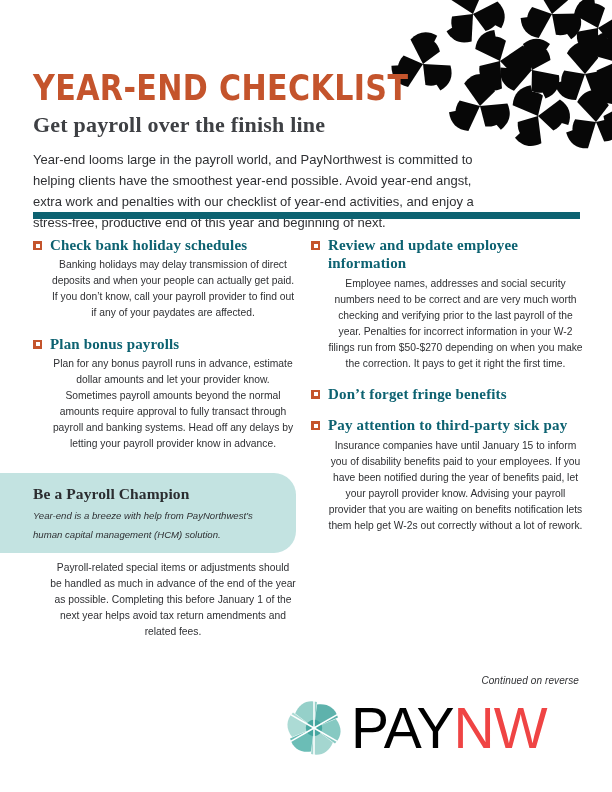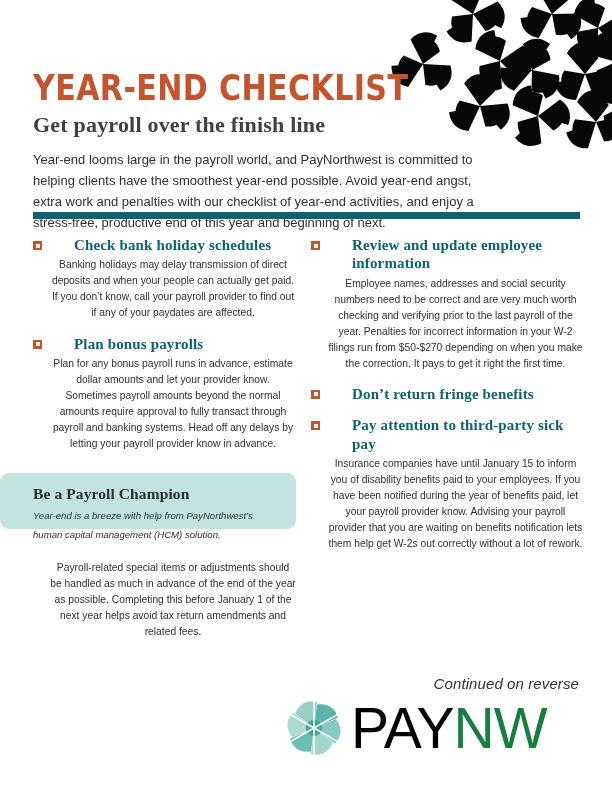--- a/index.html
+++ b/index.html
@@ -75,21 +75,20 @@
     position: absolute;
     top: 236px;
   }
   #left-column  { left: 33px;  width: 263px; }
   #right-column { left: 311px; width: 272px; }
 
   .checklist-item { margin-bottom: 13px; }
   .item-head {
     display: flex;
     align-items: flex-start;
-    gap: 24px;
   }
   .bullet-square {
     flex: 0 0 auto;
     width: 9px;
     height: 9px;
     background: #c4542c;
     margin-top: 5px;
     margin-right: 8px;
     position: relative;
   }
@@ -117,25 +116,24 @@
     color: #2f3033;
     text-align: center;
   }
 
   
   #callout-box {
     position: absolute;
     left: 0;
     top: 473px;
     width: 296px;
-    height: 56px;
+    height: 80px;
     background: #c3e3e1;
     border-top-right-radius: 22px;
     border-bottom-right-radius: 22px;
-    border-radius: 9px;
   }
   #callout-title {
     position: absolute;
     left: 33px;
     top: 12px;
     font-family: "Liberation Serif", serif;
     font-weight: bold;
     font-size: 15.5px;
     color: #2b2d30;
     letter-spacing: 0.1px;
@@ -149,42 +147,42 @@
     line-height: 1.95;
     color: #2f3033;
     font-style: italic;
   }
 
   
   #continued-note {
     position: absolute;
     right: 33px;
     top: 675px;
-    font-size: 15px;
+    font-size: 10px;
     font-style: italic;
     color: #2f3033;
     letter-spacing: 0.1px;
   }
   #footer-logo {
     position: absolute;
     left: 283px;
     top: 697px;
     display: flex;
     align-items: center;
   }
   #logo-wordmark {
     font-family: "Liberation Sans", sans-serif;
     font-size: 57px;
     font-weight: normal;
     letter-spacing: -1px;
     line-height: 1;
     margin-left: 6px;
   }
   #logo-wordmark .pay { color: #000000; }
-  #logo-wordmark .nw  { color: #15803d; }
+  #logo-wordmark .nw  { color: #ef4444; }
 </style>
 </head>
 <body>
 
 <svg id="deco-cluster" viewBox="0 0 270 200">
   <defs>
     <g id="petal6">
 
       <path class="pA" d="M0,0 L26,-9 C33,0 33,9 26,18 L0,0 Z"></path>
       <path class="pB" d="M0,0 L13,23 C4,28 -5,26 -11,18 L0,0 Z" transform="rotate(60)"></path>
@@ -288,21 +286,21 @@
     <div class="item-head">
       <span class="bullet-square"></span>
       <span class="item-title">Review and update employee information</span>
     </div>
     <p class="item-body">Employee names, addresses and social security numbers need to be correct and are very much worth checking and verifying prior to the last payroll of the year. Penalties for incorrect information in your W-2 filings run from $50-$270 depending on when you make the correction. It pays to get it right the first time.</p>
   </div>
 
   <div class="checklist-item">
     <div class="item-head">
       <span class="bullet-square"></span>
-      <span class="item-title">Don’t return fringe benefits</span>
+      <span class="item-title">Don’t forget fringe benefits</span>
     </div>
   </div>
 
   <div class="checklist-item">
     <div class="item-head">
       <span class="bullet-square"></span>
       <span class="item-title">Pay attention to third-party sick pay</span>
     </div>
     <p class="item-body">Insurance companies have until January 15 to inform you of disability benefits paid to your employees. If you have been notified during the year of benefits paid, let your payroll provider know. Advising your payroll provider that you are waiting on benefits notification lets them help get W-2s out correctly without a lot of rework.</p>
   </div>

